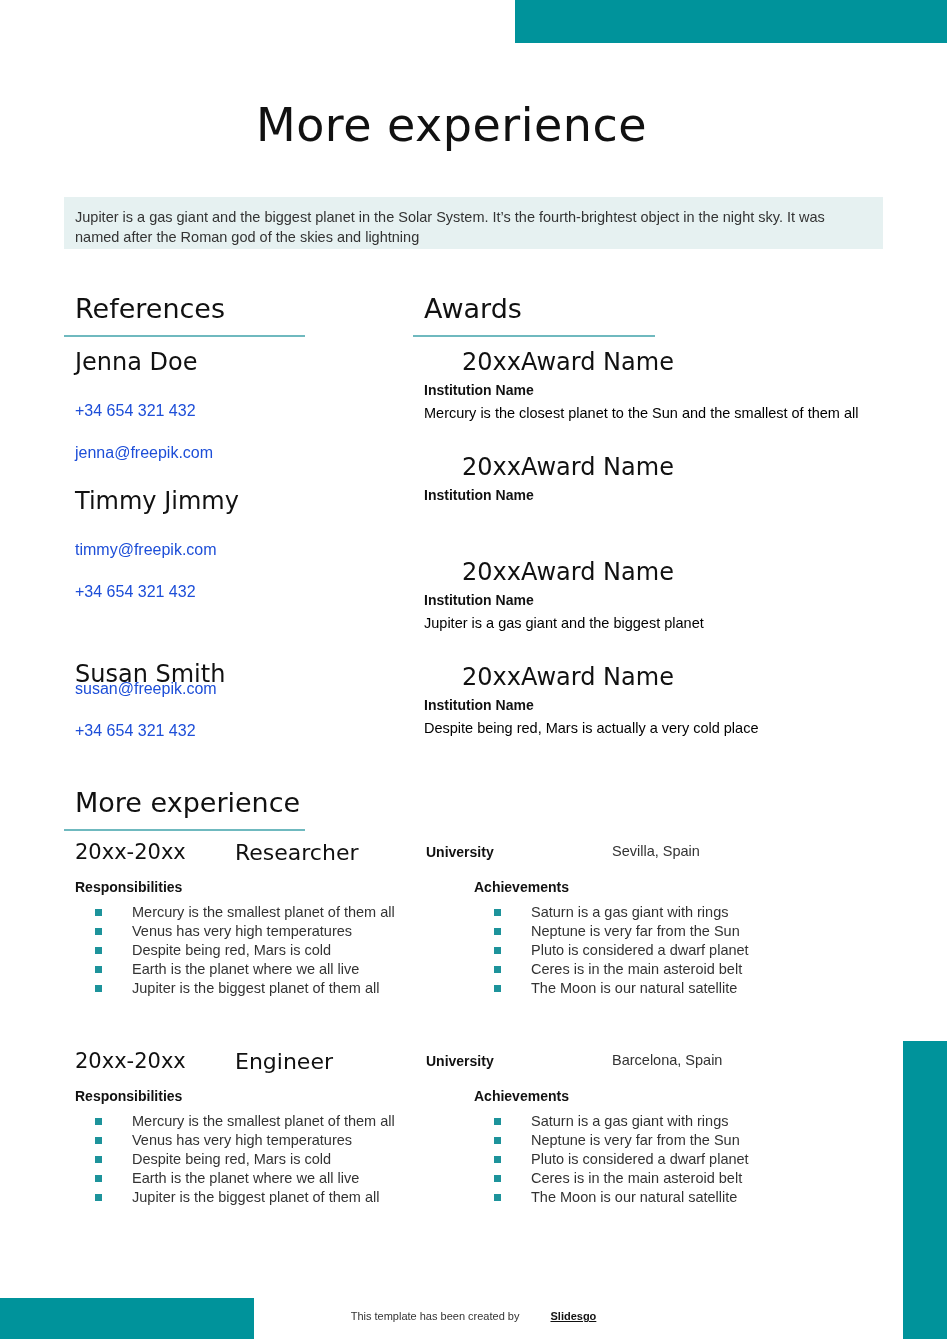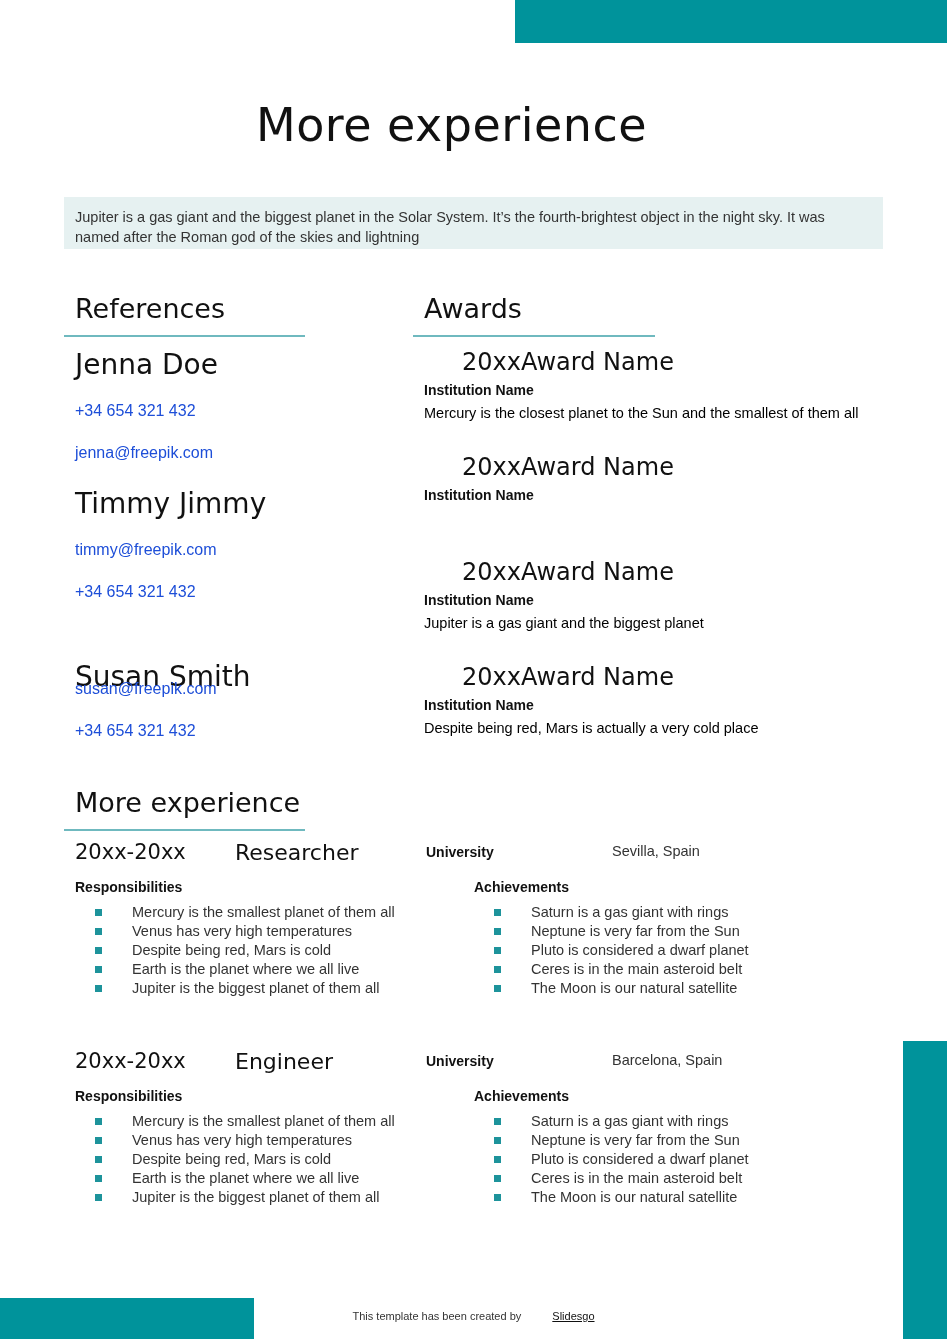--- a/index.html
+++ b/index.html
@@ -13,42 +13,42 @@
 
     .title { position: absolute; left: 0; width: 903px; top: 98px; text-align: center;
       font-family: "DejaVu Sans", sans-serif; font-size: 46px; font-weight: normal; letter-spacing: 0.5px; color: #111; }
 
     .intro { position: absolute; left: 64px; top: 197px; width: 819px; height: 52px; background: #e6f1f1;
       padding: 10px 11px; font-family: "Liberation Sans", sans-serif; font-size: 14.5px; line-height: 20px; color: #333; }
 
     .section-title { position: absolute; font-family: "DejaVu Sans", sans-serif; font-size: 27px; color: #111; }
     .underline { position: absolute; height: 2px; background: #6fb9bf; }
 
-    .ref-name { position: absolute; left: 75px; font-family: "DejaVu Sans", sans-serif; font-size: 28px; color: #111; }
+    .ref-name { position: absolute; left: 75px; font-family: "DejaVu Sans", sans-serif; font-size: 24px; color: #111; }
     .ref-line { position: absolute; left: 75px; font-size: 16px; color: #1d4ed8; }
 
     .award { position: absolute; left: 424px; width: 460px; }
     .award .row { display: flex; font-family: "DejaVu Sans", sans-serif; font-size: 24px; color: #111; height: 30px; }
     .award .year { width: 97px; text-align: right; }
     .award .inst { font-size: 14px; font-weight: bold; color: #111; margin-top: 4px; }
     .award .desc { font-size: 14.5px; color: #000000; margin-top: 7px; }
 
     .job { position: absolute; left: 75px; width: 760px; }
     .job .head { position: relative; height: 30px; }
     .job .period { position: absolute; left: 0; top: 0; font-family: "DejaVu Sans", sans-serif; font-size: 21px; color: #111; }
     .job .role { position: absolute; left: 160px; top: 0; font-family: "DejaVu Sans", sans-serif; font-size: 22px; color: #111; }
     .job .uni { position: absolute; left: 351px; top: 4px; font-size: 14px; font-weight: bold; color: #111; }
     .job .loc { position: absolute; left: 537px; top: 3px; font-size: 14.5px; color: #333; }
     .job .sub { position: absolute; font-size: 14px; font-weight: bold; color: #111; }
     .job ul { position: absolute; list-style: none; }
     .job li { position: relative; font-size: 14.5px; color: #333; height: 19px; line-height: 19px; padding-left: 37px; }
     .job li .bullet { position: absolute; left: 0; top: 6px; width: 7px; height: 7px; background: #1d939b; }
 
     .footer { position: absolute; top: 1310px; left: 0; width: 947px; text-align: center; font-size: 11px; color: #333; }
-    .footer a { color: #111; font-weight: normal; text-decoration: underline; margin-left: 28px; }
+    .footer a { color: #111; font-weight: bold; text-decoration: underline; margin-left: 28px; }
   </style>
 </head>
 <body>
 
 <div class="deco top"></div>
 <div class="deco right"></div>
 <div class="deco bottom-left"></div>
 
 <h1 class="title">More experience</h1>
 <div class="intro">Jupiter is a gas giant and the biggest planet in the Solar System. It’s the fourth-brightest object in the night sky. It was named after the Roman god of the skies and lightning</div>

